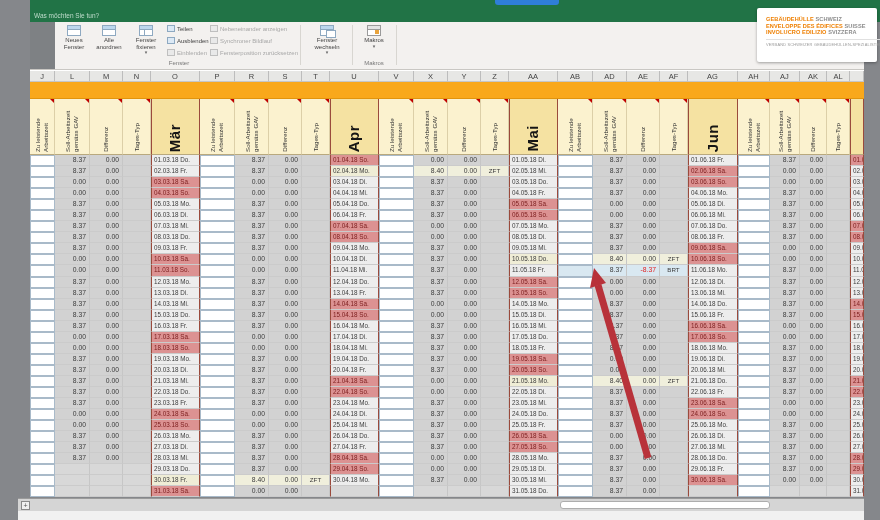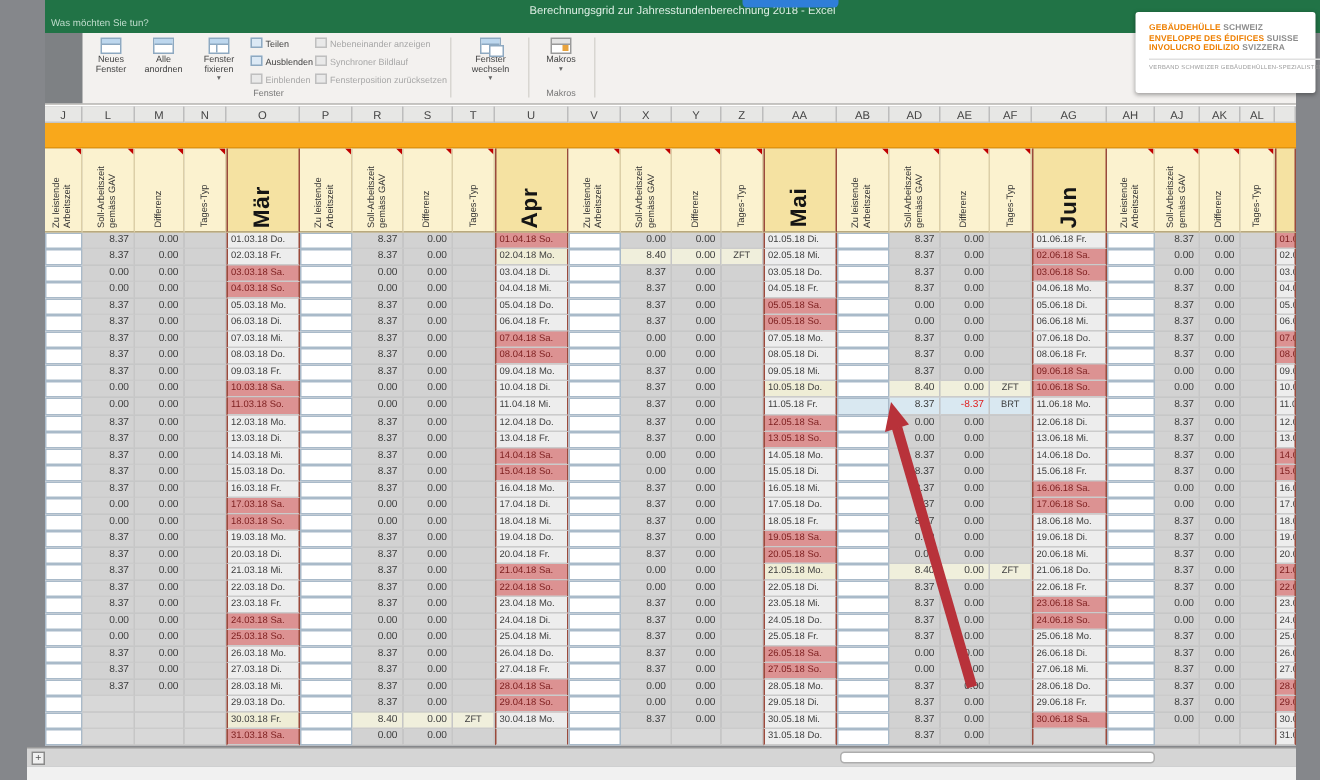--- a/index.html
+++ b/index.html
@@ -83,21 +83,20 @@
   .arrow-layer{position:absolute;left:0;top:0;width:880px;height:520px;pointer-events:none;z-index:40;}
 </style>
 </head>
 <body>
 
 <div id="screen">
 
   <div class="right-strip"></div>
 
   <div class="titlebar">
-    <div class="win-title">Berechnungsgrid zur Jahresstundenberechnung 2018 - Excel</div>
     <div class="tellme">Was möchten Sie tun?</div>
   </div>
   <div class="blue-sliver"></div>
 
   <div class="ribbon">
     <div class="dark-edge"></div>
 
     <div class="bigbtn" style="left:28px;width:32px;">
       <div class="ic"></div>
       <div class="bl">Neues Fenster</div>

